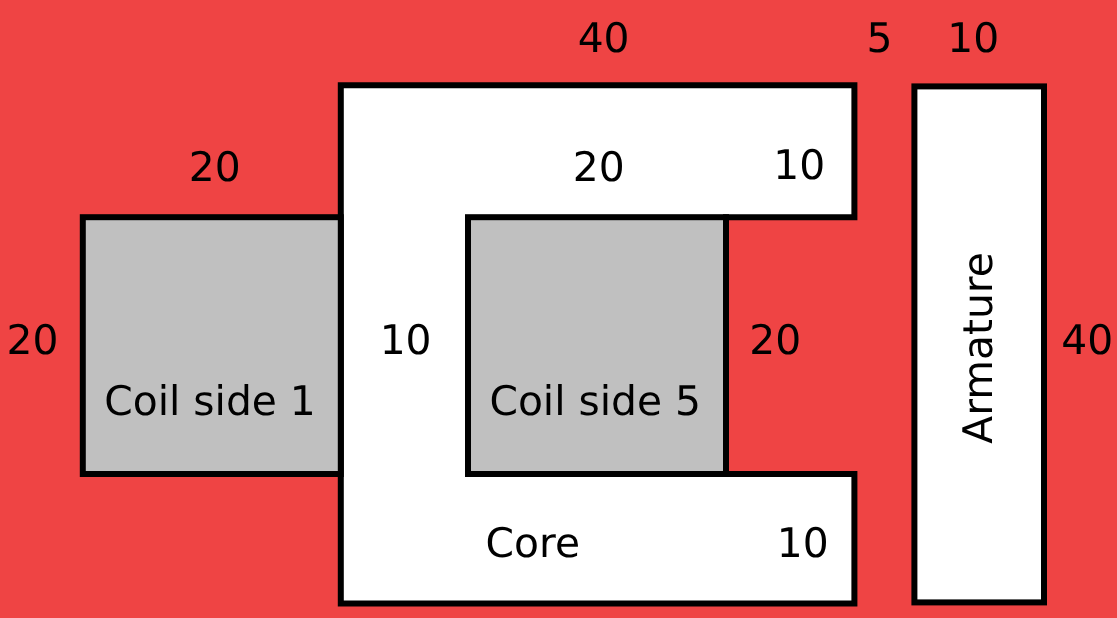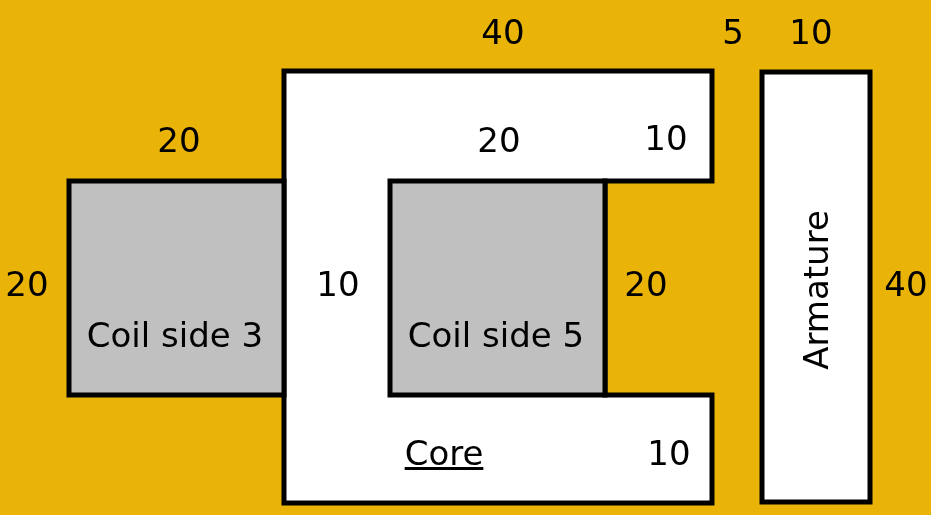--- a/index.html
+++ b/index.html
@@ -1,17 +1,17 @@
 <!DOCTYPE html>
 <html><head>
 <meta charset="utf-8">
 <style>
   html,body{margin:0;padding:0;background:#ffffff;}
   body{width:931px;height:515px;overflow:hidden;font-family:"DejaVu Sans","Liberation Sans",sans-serif;}
-  #stage{position:relative;width:931px;height:515px;background:#eab308;}
+  #stage{position:relative;width:931px;height:515px;background:#ef4444;}
   svg.layer{position:absolute;left:0;top:0;width:931px;height:515px;}
   .lbl{position:absolute;color:#000000;font-size:34px;line-height:1;white-space:nowrap;
        font-family:"DejaVu Sans","Liberation Sans",sans-serif;}
   .lbl.center{transform:translate(-50%,-50%);}
   .shape-text{position:absolute;color:#000000;font-size:34px;line-height:1;white-space:nowrap;
        transform:translate(-50%,-50%);font-family:"DejaVu Sans","Liberation Sans",sans-serif;}
   .vert{transform:translate(-50%,-50%) rotate(-90deg);transform-origin:center center;}
 </style>
 </head>
 <body>
@@ -44,21 +44,21 @@
   <div class="lbl center" style="left:27px;top:284px;">20</div>
 
   <div class="lbl center" style="left:338px;top:284px;">10</div>
 
   <div class="lbl center" style="left:646px;top:284px;">20</div>
 
   <div class="lbl center" style="left:906px;top:284px;">40</div>
 
   <div class="lbl center" style="left:669px;top:453px;">10</div>
 
-  <div class="shape-text" style="left:175px;top:335px;">Coil side 3</div>
+  <div class="shape-text" style="left:175px;top:335px;">Coil side 1</div>
 
   <div class="shape-text" style="left:496px;top:335px;">Coil side 5</div>
 
-  <div class="shape-text" style="left:444px;top:453px;text-decoration:underline;">Core</div>
+  <div class="shape-text" style="left:444px;top:453px;">Core</div>
 
   <div class="shape-text vert" style="left:816px;top:290px;">Armature</div>
 
 </div>
 
 </body></html>

